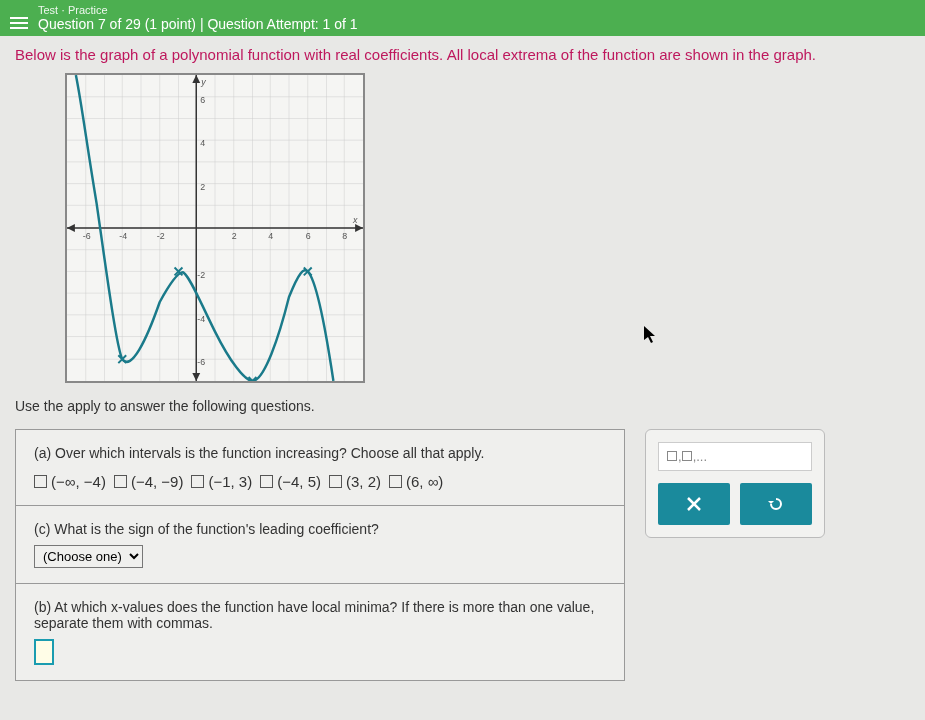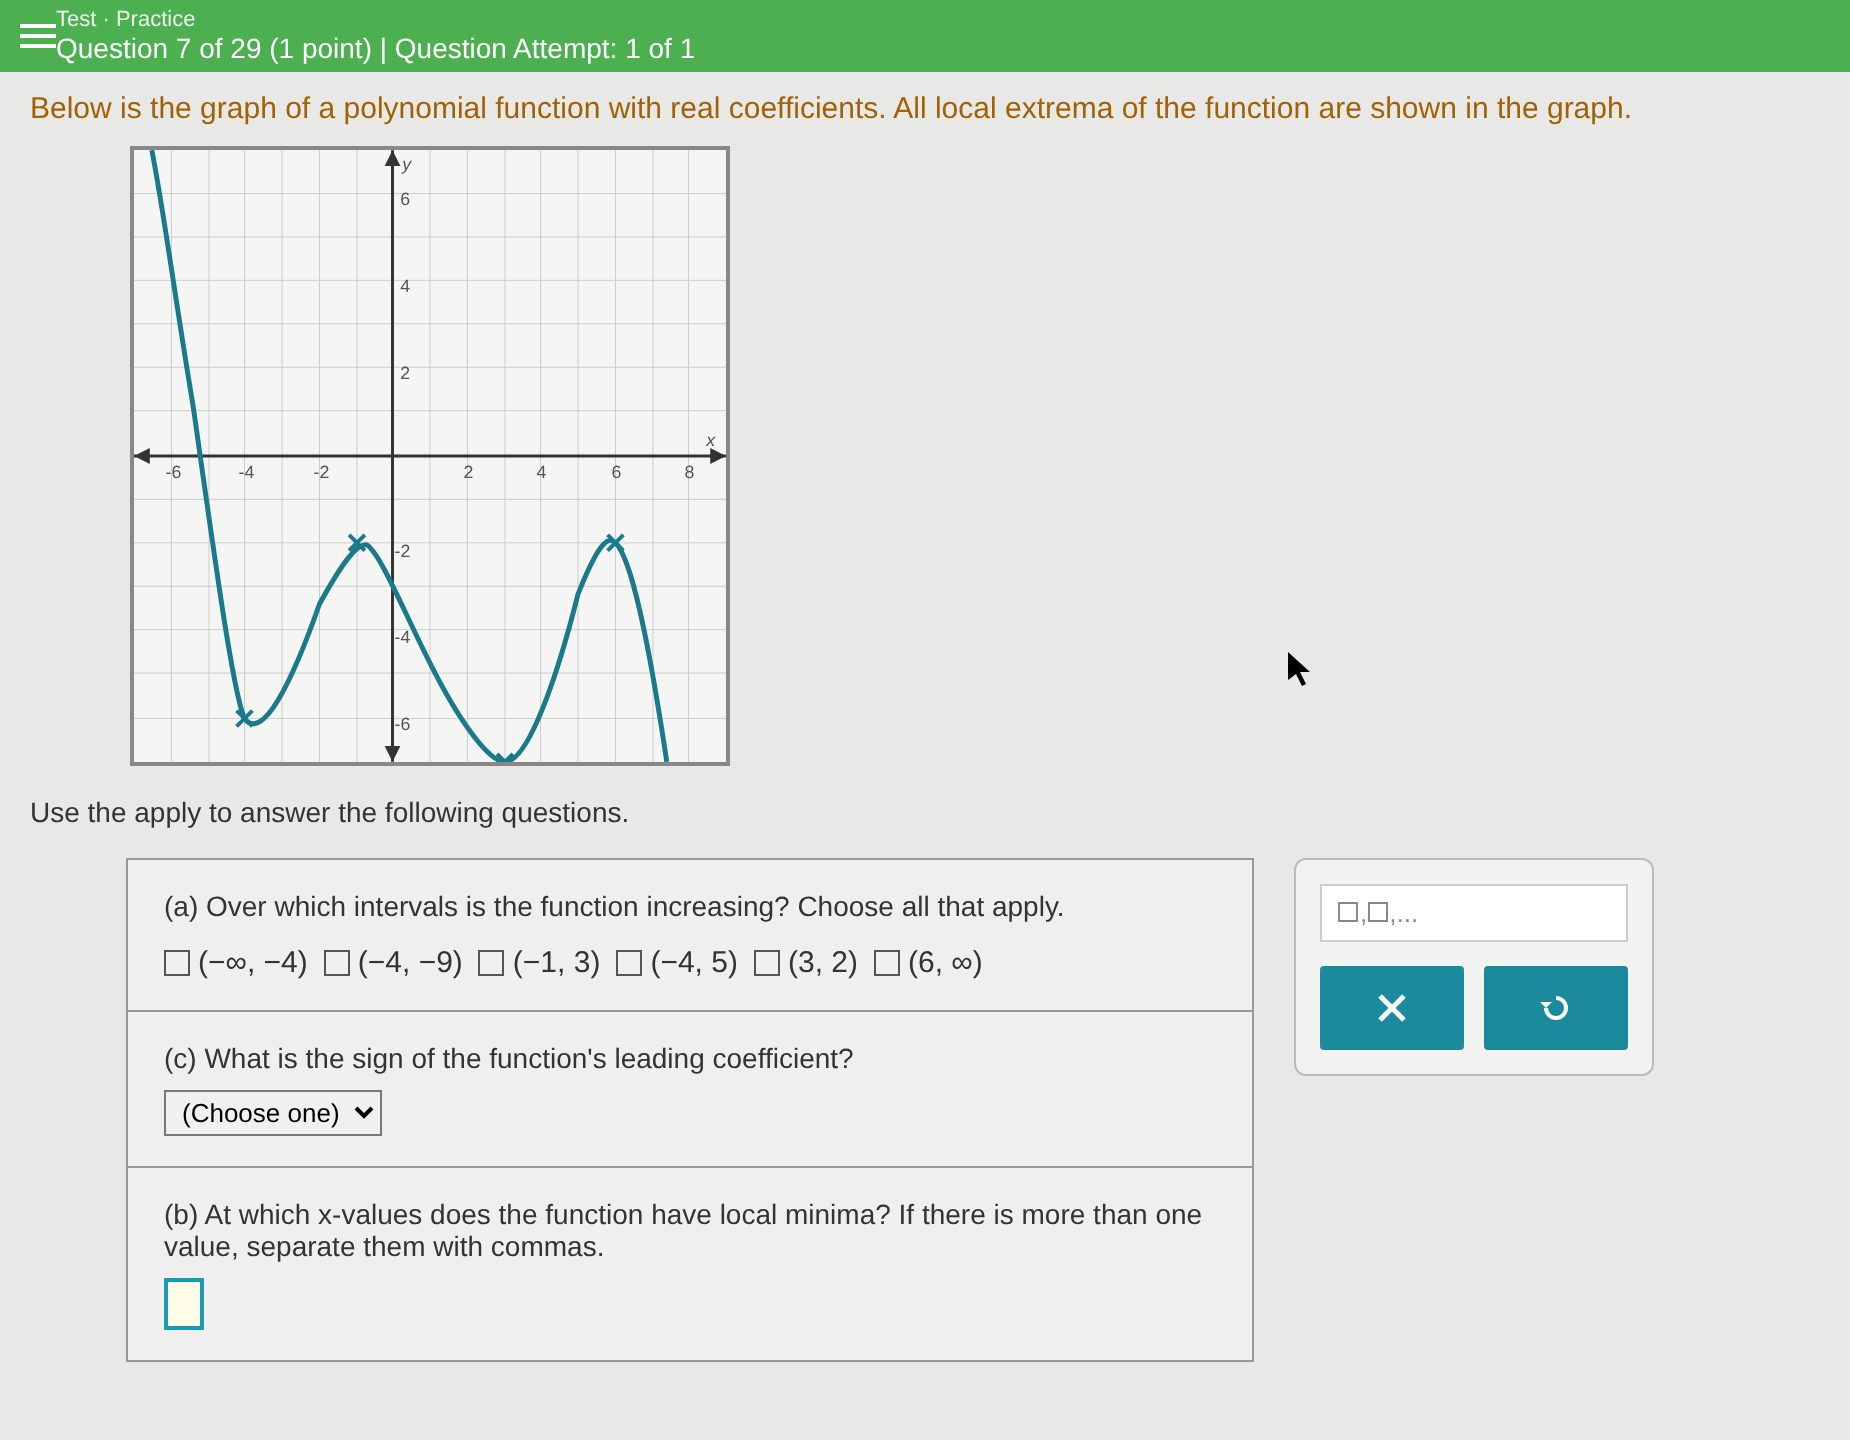--- a/index.html
+++ b/index.html
@@ -10,22 +10,22 @@
   height: 720px;
   overflow: hidden;
   position: relative;
 }
 .header {
   background: #4CAF50;
   color: white;
   padding: 4px 10px;
   font-size: 13px;
   display: flex;
-  align-items: center;
-  gap: 0;
+  align-items: flex-end;
+  gap: 10px;
 }
 .hamburger {
   display: inline-block;
   cursor: pointer;
 }
 .hamburger-line {
   width: 18px;
   height: 2px;
   background: white;
   margin: 3px 0;
@@ -36,21 +36,21 @@
 }
 .header-main {
   font-size: 14px;
 }
 .content {
   padding: 10px 15px;
   color: #333;
 }
 .prompt-text {
   font-size: 15px;
-  color: #a16207;
+  color: #be185d;
   margin-bottom: 10px;
 }
 .graph-box {
   width: 300px;
   height: 310px;
   border: 2px solid #888;
   background: #f5f5f3;
   margin-left: 50px;
   position: relative;
   margin-bottom: 15px;
@@ -61,22 +61,21 @@
   margin-bottom: 15px;
 }
 .questions-area {
   display: flex;
   gap: 20px;
   align-items: flex-start;
 }
 .question-box {
   border: 1px solid #999;
   background: #efefed;
-  width: 564px;
-  margin-left: 48px;
+  width: 610px;
 }
 .question-part {
   padding: 15px 18px;
   border-bottom: 1px solid #999;
   font-size: 14px;
   color: #333;
 }
 .question-part:last-child { border-bottom: none; }
 .choices {
   margin-top: 12px;

